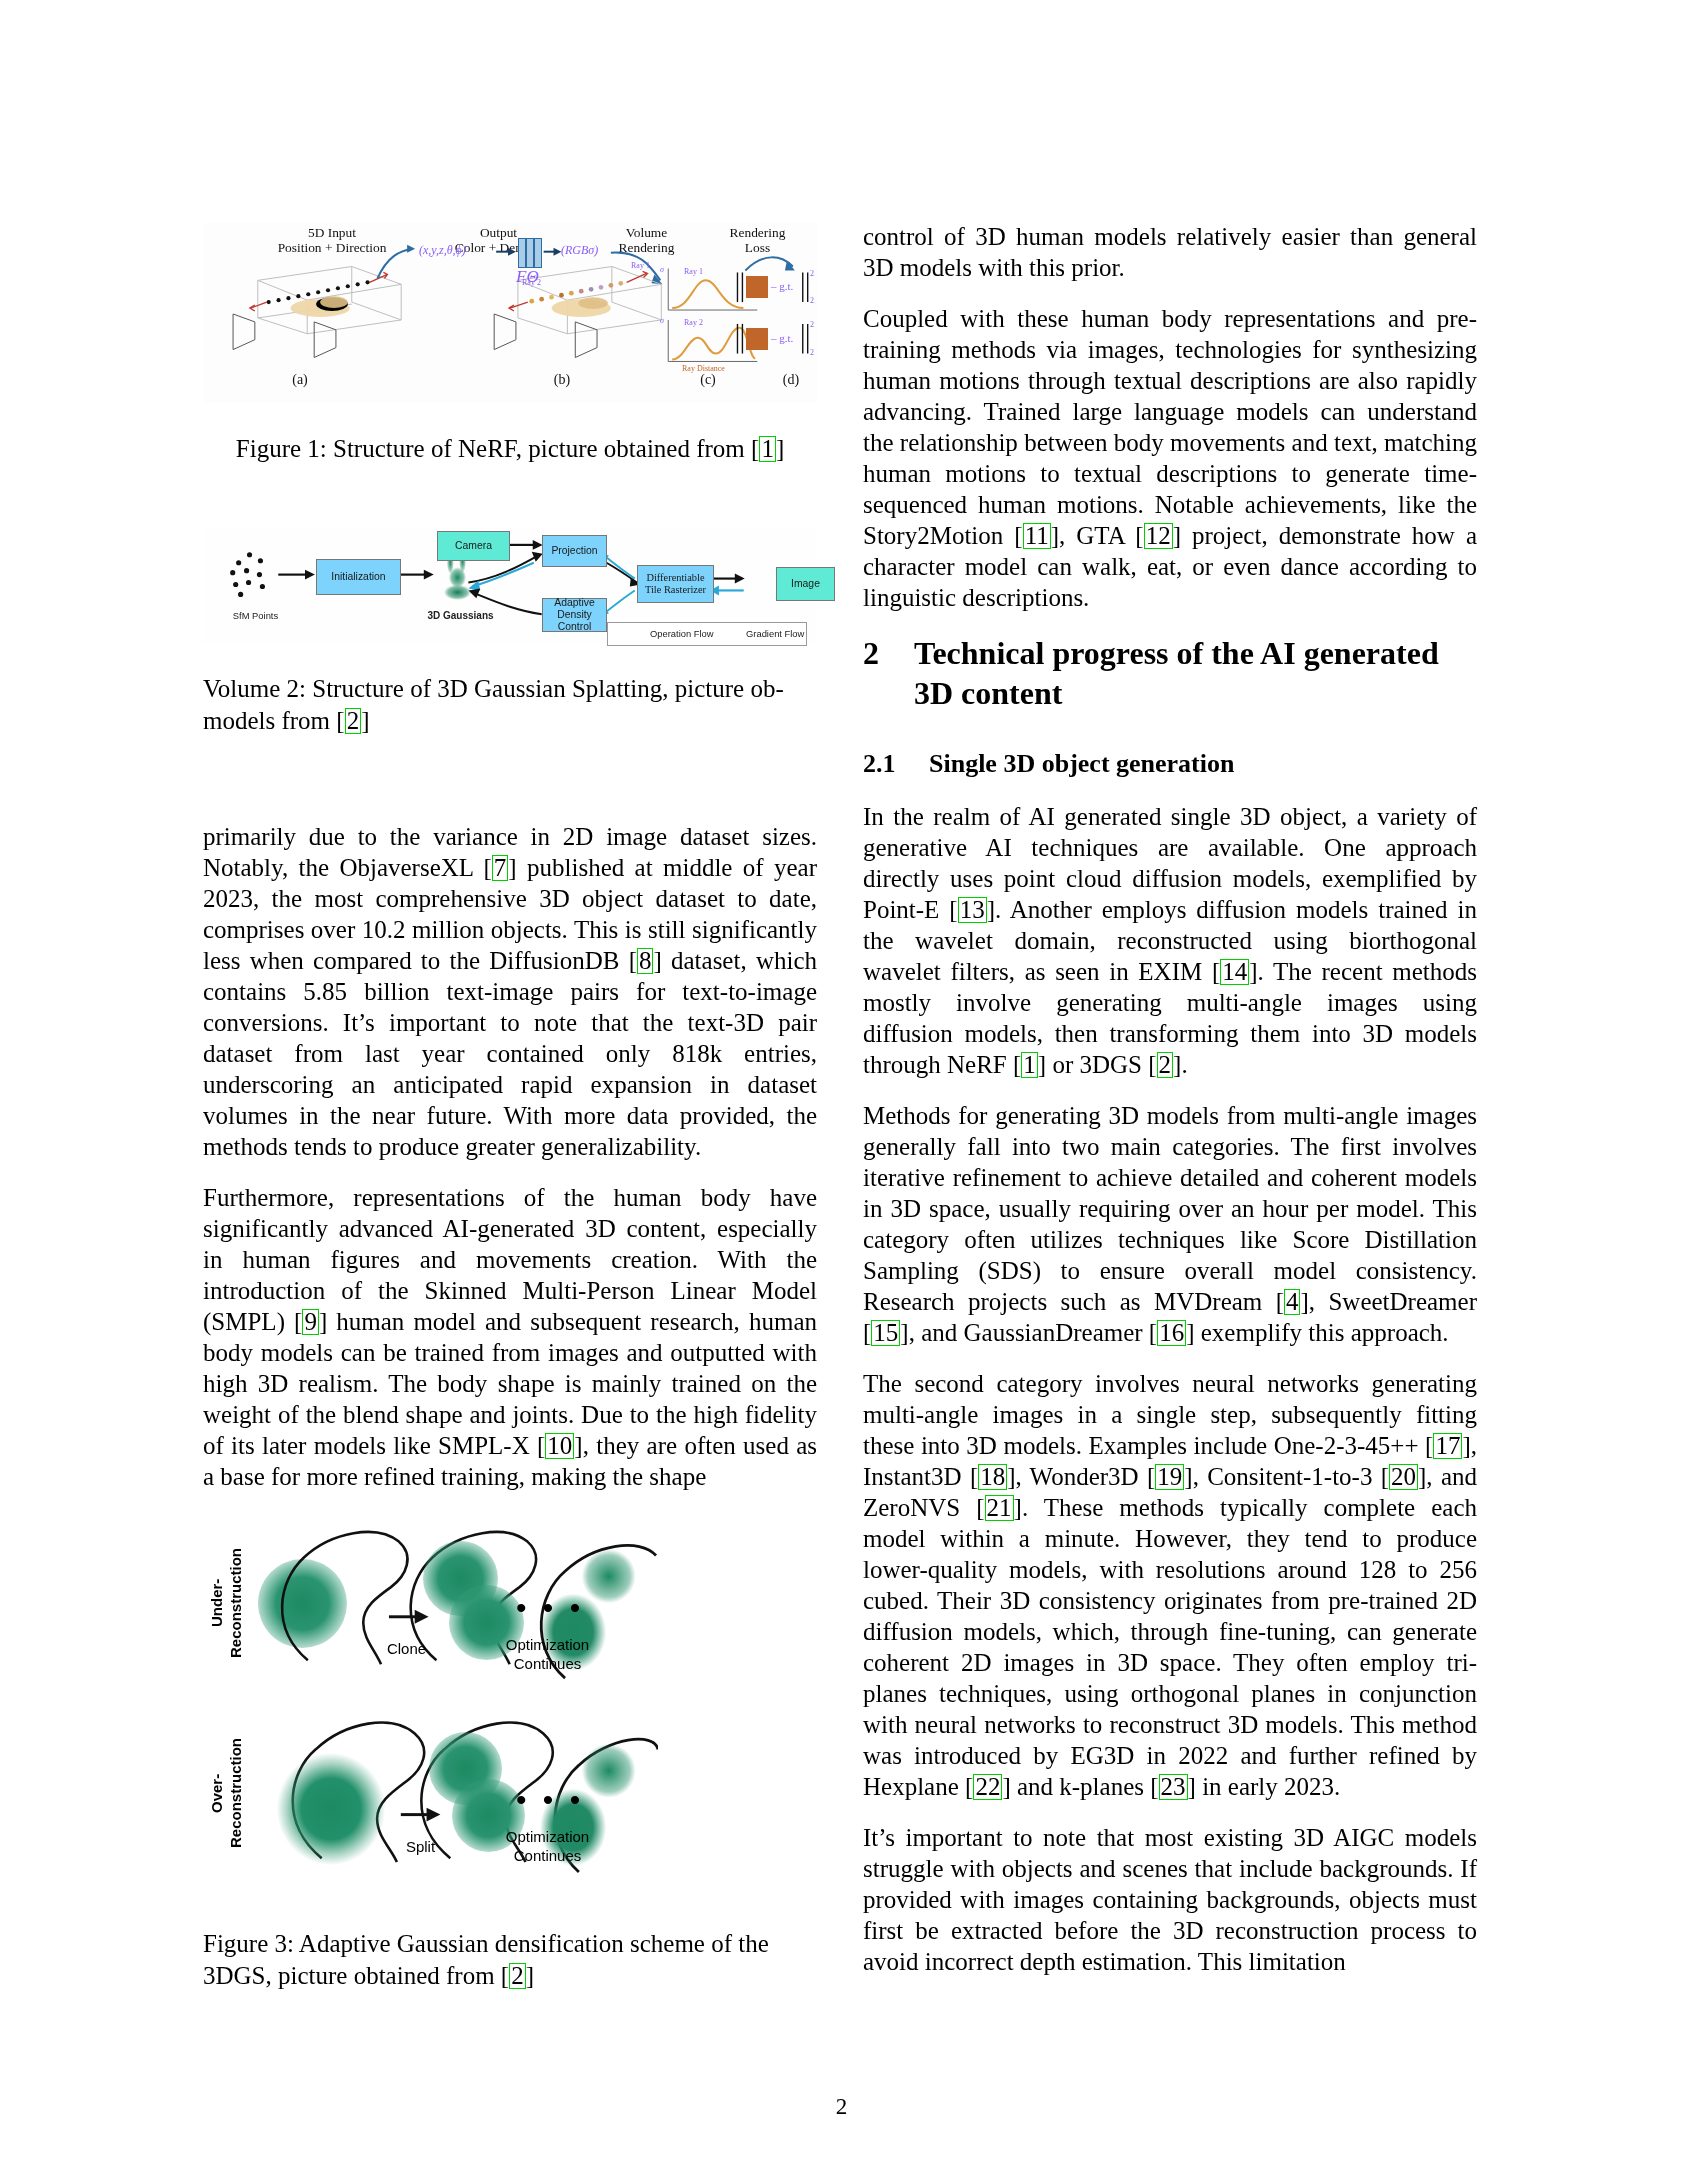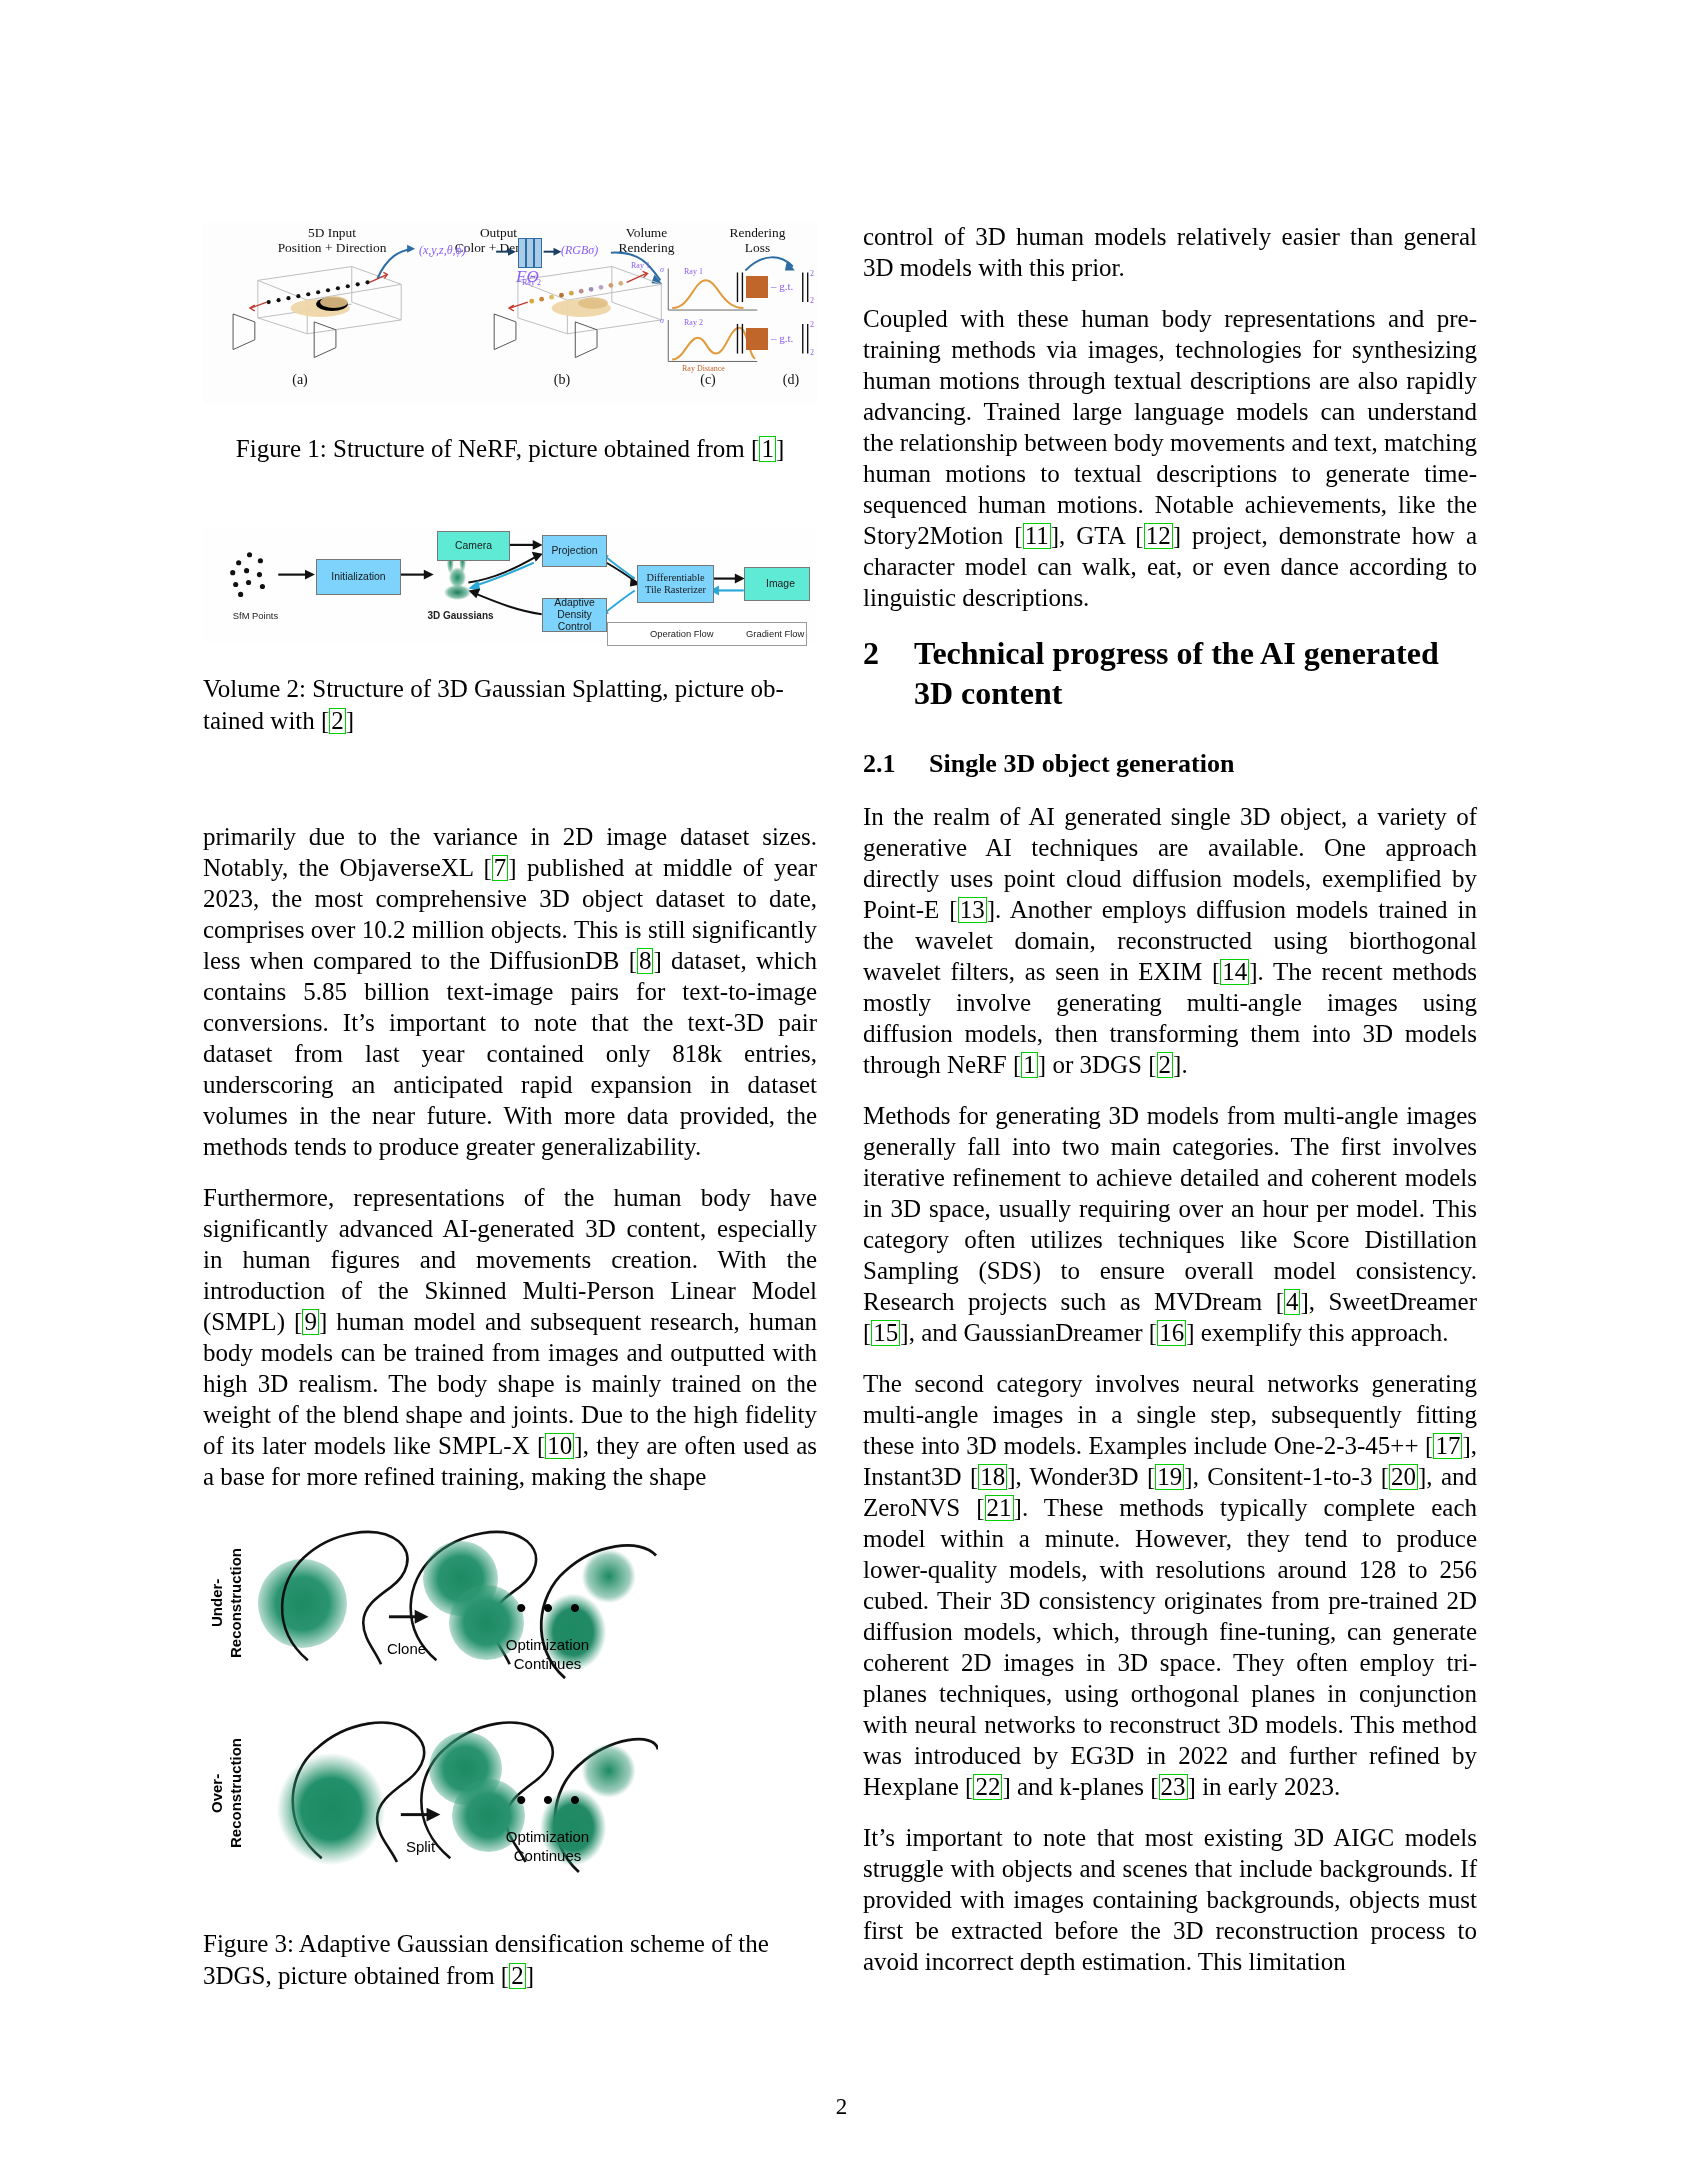--- a/index.html
+++ b/index.html
@@ -428,34 +428,34 @@
     <div class="f2box" style="left:113px; top:32px; width:83px; height:34px;">Initialization</div>
 
     <div class="f2box" style="left:339px; top:8px; width:63px; height:30px;">Projection</div>
 
     <div class="f2box" style="left:339px; top:71px; width:63px; height:32px; white-space:pre-line;">Adaptive
 Density Control</div>
 
     <div class="f2box" style="left:434px; top:38px; width:75px; height:36px; white-space:pre-line;font-family:Liberation Serif, serif;">Differentiable
 Tile Rasterizer</div>
 
-    <div class="f2box white" style="left:541px; top:40px; width:57px; height:32px;padding-left:7px;">Image</div>
+    <div class="f2box white" style="left:573px; top:40px; width:57px; height:32px;">Image</div>
 
     <div class="f2lab" style="left:8px; top:83px; width:89px;">SfM Points</div>
     <div class="f2lab bold" style="left:210px; top:83px; width:95px;">3D Gaussians</div>
 
     <div class="legendbox" style="left:404px; top:95px; width:198px; height:22px;"></div>
     <div class="f2lab" style="left:447px; top:101px; width:77px; text-align:left;">Operation Flow</div>
     <div class="f2lab" style="left:543px; top:101px; width:75px; text-align:left;">Gradient Flow</div>
   </div>
 
   <div style="position:absolute; left:203px; top:636px; width:614px;">
     <div class="cap">Volume 2: Structure of 3D Gaussian Splatting, picture ob-</div>
     <div class="cap">
-      <span>tained with </span><span class="cite">[<span class="num">2</span>]</span>
+      <span>models from </span><span class="cite">[<span class="num">2</span>]</span>
     </div>
   </div>
 
   <div class="col col-left" style="top:784px;">
     <p class="body" id="p-objaverse">primarily due to the variance in 2D image dataset sizes. Notably, the ObjaverseXL <span class="cite">[<span class="num">7</span>]</span> published at middle of year 2023, the most comprehensive 3D object dataset to date, comprises over 10.2 million objects. This is still significantly less when compared to the DiffusionDB <span class="cite">[<span class="num">8</span>]</span> dataset, which contains 5.85 billion text-image pairs for text-to-image conversions. It’s important to note that the text-3D pair dataset from last year contained only 818k entries, underscoring an anticipated rapid expansion in dataset volumes in the near future. With more data provided, the methods tends to produce greater generalizability.</p>
     <p class="body" id="p-smpl">Furthermore, representations of the human body have significantly advanced AI-generated 3D content, especially in human figures and movements creation. With the introduction of the Skinned Multi-Person Linear Model (SMPL) <span class="cite">[<span class="num">9</span>]</span> human model and subsequent research, human body models can be trained from images and outputted with high 3D realism. The body shape is mainly trained on the weight of the blend shape and joints. Due to the high fidelity of its later models like SMPL-X <span class="cite">[<span class="num">10</span>]</span>, they are often used as a base for more refined training, making the shape</p>
   </div>
 
   <div id="fig3" class="figbox">
 

